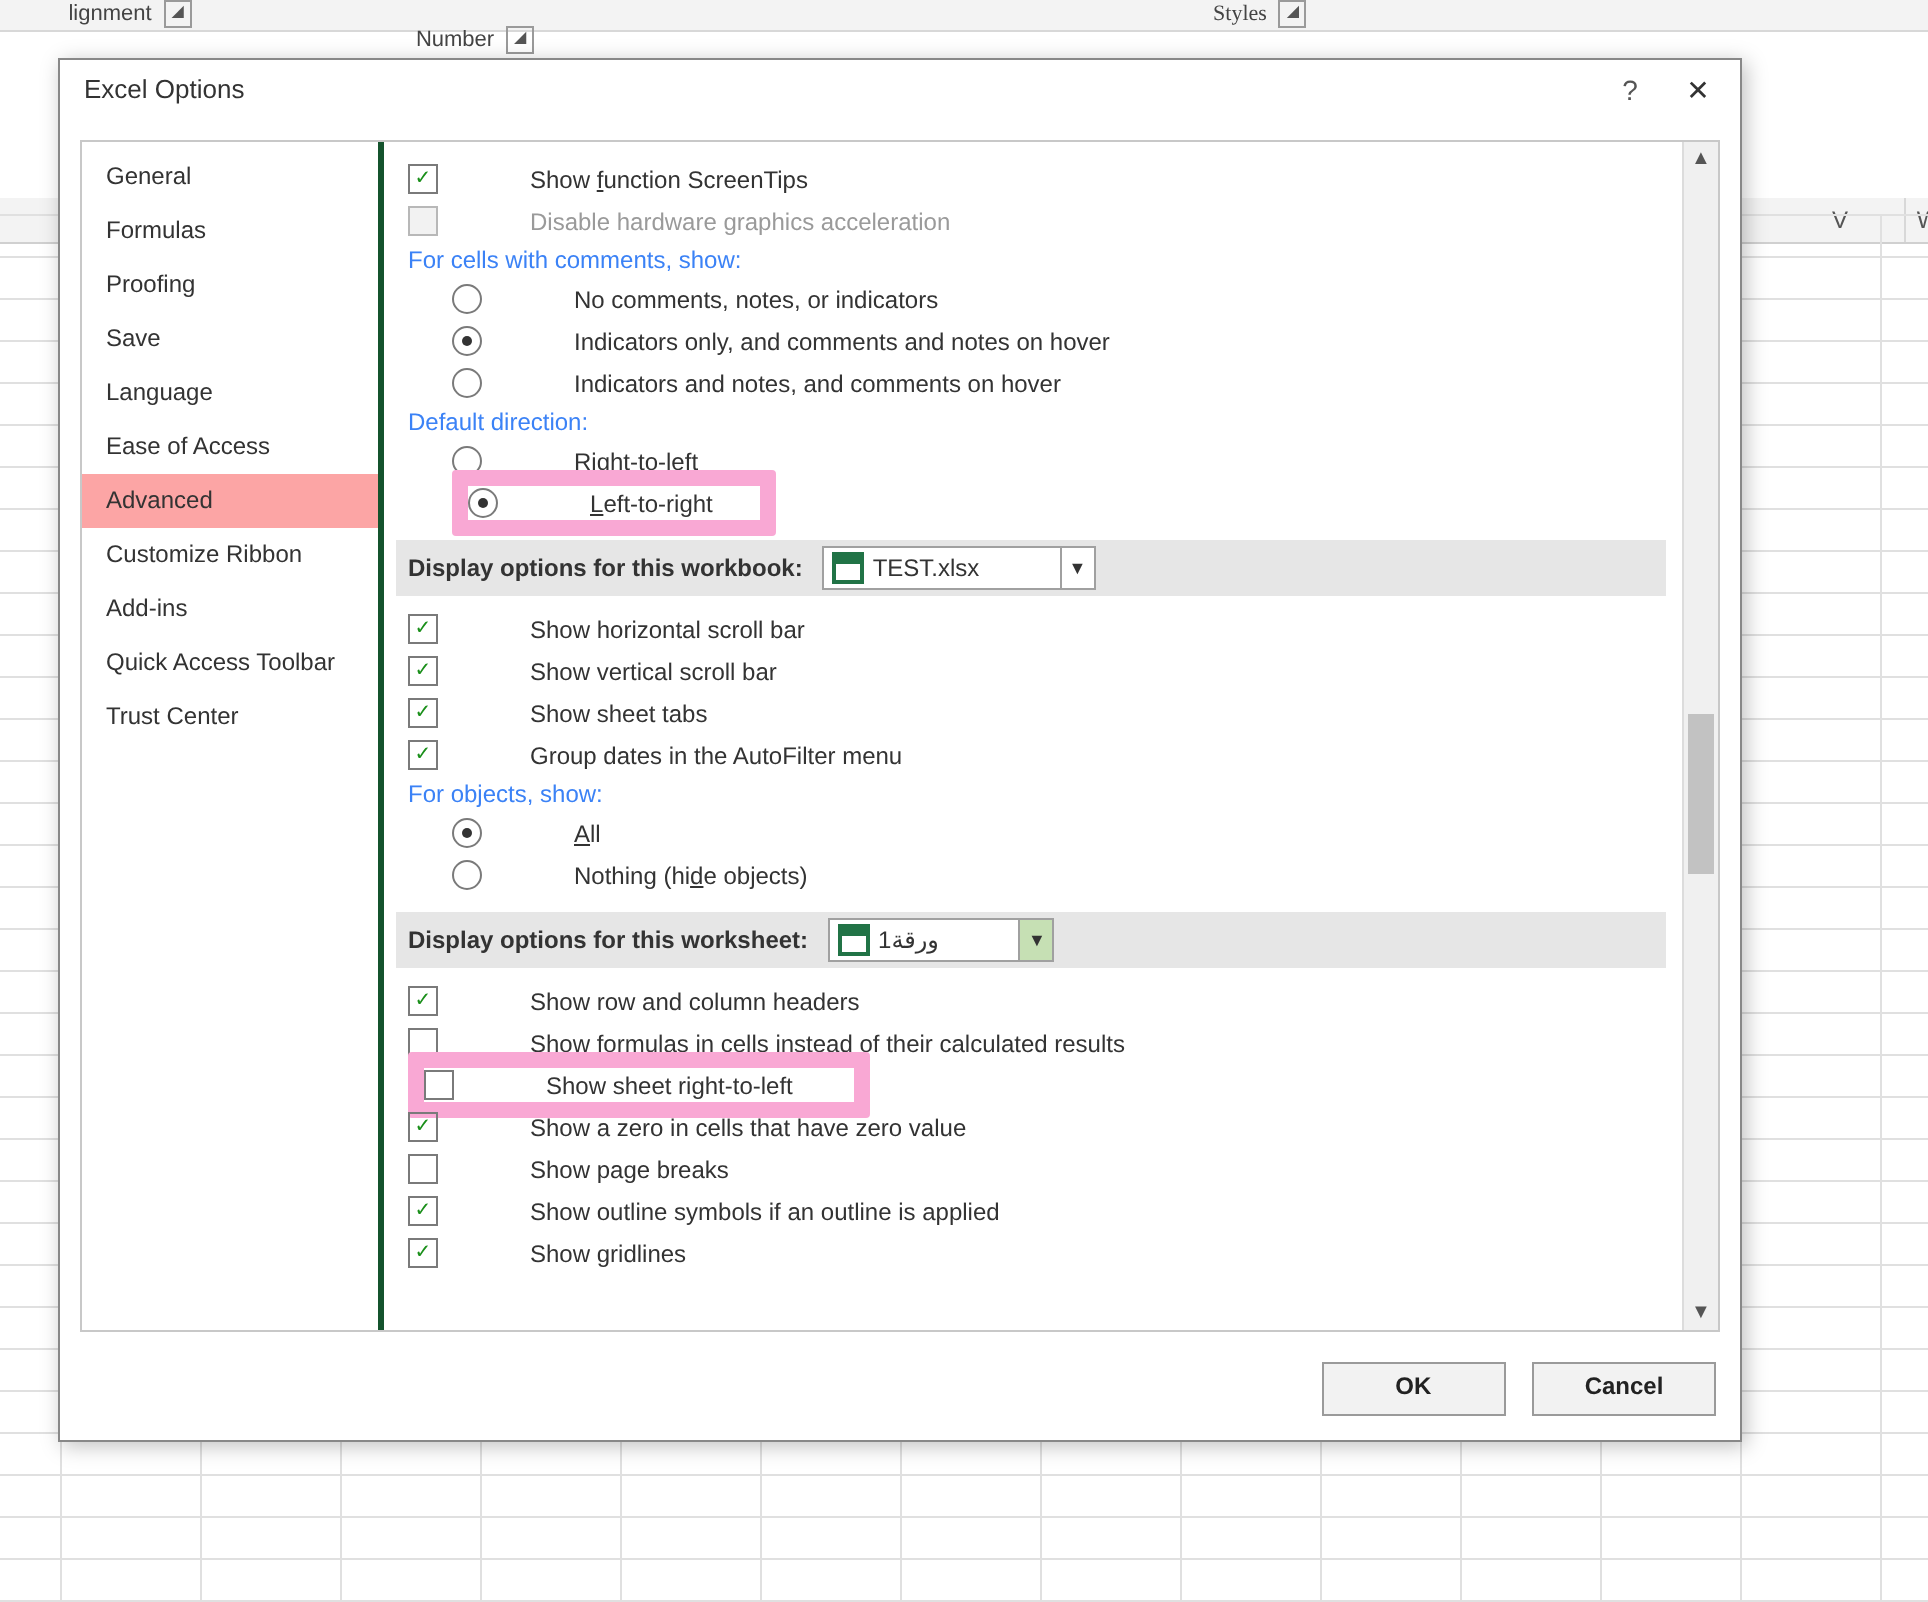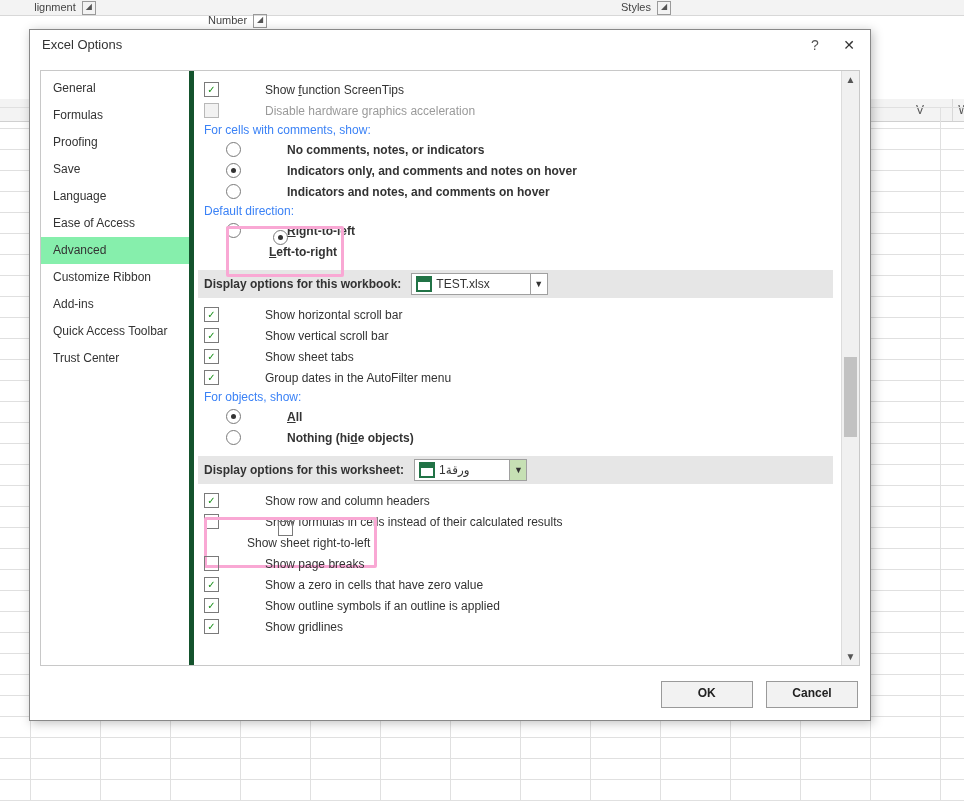--- a/index.html
+++ b/index.html
@@ -18,60 +18,60 @@
   .grid-cells{position:absolute;inset:0;}
   .grid-line-h{position:absolute;left:0;right:0;border-top:1px solid #e0e0e0;height:0;}
   .grid-line-v{position:absolute;top:0;bottom:0;border-left:1px solid #e0e0e0;width:0;}
 
   
   .dialog{position:absolute;left:29px;top:29px;width:840px;height:690px;background:#fff;border:1px solid #888;box-shadow:2px 2px 10px rgba(0,0,0,.25);}
   .dlg-title{position:absolute;left:0;right:0;top:0;height:30px;line-height:30px;padding-left:12px;font-size:13px;color:#333;}
   .dlg-help{position:absolute;right:40px;top:0;width:30px;height:30px;text-align:center;line-height:30px;color:#555;font-size:14px;}
   .dlg-close{position:absolute;right:4px;top:0;width:34px;height:30px;text-align:center;line-height:30px;color:#333;font-size:14px;}
   .dlg-body{position:absolute;left:10px;right:10px;top:40px;bottom:54px;border:1px solid #c8c8c8;}
-  .sidebar{position:absolute;left:0;top:0;bottom:0;width:148px;border-right:5px solid #14532d;padding-top:4px;overflow:hidden;}
+  .sidebar{position:absolute;left:0;top:0;bottom:0;width:148px;border-right:3px solid #14532d;padding-top:4px;overflow:hidden;}
   .sidebar-item{height:27px;line-height:27px;padding-left:12px;color:#333;font-size:12px;}
-  .sidebar-item.selected{background:#86efac;}
+  .sidebar-item.selected{background:#fca5a5;}
   .content{position:absolute;left:149px;right:0;top:0;bottom:0;overflow:hidden;}
   .content-inner{position:absolute;left:0;right:18px;top:0;bottom:0;padding:8px 8px 0 14px;}
   .scrollbar{position:absolute;right:0;top:0;bottom:0;width:17px;background:#f0f0f0;border-left:1px solid #dcdcdc;}
   .scroll-btn{width:17px;height:17px;text-align:center;line-height:17px;color:#555;font-size:10px;}
   .scroll-thumb{position:absolute;left:2px;right:2px;top:286px;height:80px;background:#c2c2c2;}
   .opt-row{display:flex;align-items:center;height:21px;margin-left:0;}
   .cb{width:13px;height:13px;border:1px solid #7a7a7a;margin-right:6px;display:inline-flex;align-items:center;justify-content:center;font-size:10px;color:#1a8f1a;flex:none;}
   .cb.checked::after{content:"✓";line-height:10px;}
   .cb.unchecked{color:transparent;}
   .cb.disabled{border-color:#b8b8b8;background:#f2f2f2;}
   .rb{width:13px;height:13px;border:1px solid #7a7a7a;border-radius:50%;margin-right:6px;display:inline-flex;align-items:center;justify-content:center;flex:none;}
   .rb.checked::after{content:"";width:5px;height:5px;border-radius:50%;background:#333;}
-  .indent2{margin-left:22px;font-weight:bold;}
+  .indent2{margin-left:22px;}
   .lbl-txt{color:#333;margin-left:40px;}
   .sub-label{margin:2px 0 2px 0;color:#3b82f6;}
   .u{text-decoration:underline;}
   .section-head{display:flex;align-items:center;height:28px;background:#e6e6e6;margin:8px 0 6px -6px;padding-left:6px;font-weight:bold;color:#333;}
   .section-head .sel{margin-left:10px;display:flex;align-items:flex-start;}
   .wb-select{height:20px;border:1px solid #a0a0a0;background:#fff;display:flex;align-items:center;font-weight:normal;}
   .wb-select .icn{width:16px;height:16px;margin:0 4px;background:#217346;display:inline-block;position:relative;}
   .wb-select .icn::after{content:"";position:absolute;left:2px;right:2px;top:6px;bottom:2px;background:#fff;}
   .wb-select .txt{padding-right:40px;}
   .wb-select .dd{width:16px;border-left:1px solid #a0a0a0;text-align:center;height:20px;line-height:20px;color:#333;font-size:9px;}
   .wb-select .dd.green{background:#c6e0b4;}
-  .highlight-red{border:3px solid #f9a8d4;border-radius:2px;padding:1px 4px 1px 0;display:inline-flex;align-items:center;flex-direction:column;}
+  .highlight-red{border:8px solid #f9a8d4;border-radius:2px;padding:1px 4px 1px 0;display:inline-flex;align-items:center;}
   .footer-btns{position:absolute;right:12px;bottom:12px;font-weight:bold;}
   .btn{display:inline-block;min-width:70px;height:25px;line-height:23px;text-align:center;border:1px solid #9a9a9a;background:#f2f2f2;margin-left:10px;padding:0 10px;font-size:12px;color:#222;}
 </style>
 </head>
 <body>
 
 <div class="sheet-bg">
   <div class="ribbon-strip">
 
   <div class="ribbon-group" style="left: -30px; width: 190px;"><span class="lbl">lignment</span><span class="dlg">◢</span></div>
       <div class="ribbon-group" style="left: 165px; width: 145px; margin-top: 13px;"><span class="lbl">Number</span><span class="dlg">◢</span></div>
-      <div class="ribbon-group" style="left: 546px; width: 200px;"><span class="lbl">Styles</span><span class="dlg">◢</span></div>
+      <div class="ribbon-group" style="left: 530px; width: 200px; font-family: Liberation Serif, serif;"><span class="lbl">Styles</span><span class="dlg">◢</span></div>
     </div>
   <div class="col-headers">
     <div class="col-headers-row">
         <div class="col-head-cell" style="left: 80px; width: 70px;">H</div>
         <div class="col-head-cell" style="left: 888px; width: 64px;">V</div>
         <div class="col-head-cell" style="left: 952px; width: 24px;">W</div>
       </div>
   </div>
   <div class="grid-area">
     <div class="grid-cells">
@@ -243,26 +243,26 @@
               <span class="lbl-txt">Show row and column headers</span>
             </div>
             <div class="opt-row">
               <span class="cb unchecked"></span>
               <span class="lbl-txt">Show formulas in cells instead of their calculated results</span>
             </div>
             <div class="opt-row">
               <span class="highlight-red"><span class="cb unchecked"></span><span class="lbl-txt">Show sheet right-to-left</span>&nbsp;&nbsp;&nbsp;&nbsp;&nbsp;&nbsp;&nbsp;&nbsp;</span>
             </div>
             <div class="opt-row">
+              <span class="cb checked"></span>
+              <span class="lbl-txt">Show a zero in cells that have zero value</span>
+            </div>
+            <div class="opt-row">
               <span class="cb unchecked"></span>
               <span class="lbl-txt">Show page breaks</span>
-            </div>
-            <div class="opt-row">
-              <span class="cb checked"></span>
-              <span class="lbl-txt">Show a zero in cells that have zero value</span>
             </div>
             <div class="opt-row">
               <span class="cb checked"></span>
               <span class="lbl-txt">Show outline symbols if an outline is applied</span>
             </div>
             <div class="opt-row">
               <span class="cb checked"></span>
               <span class="lbl-txt">Show gridlines</span>
             </div>
           </div>

